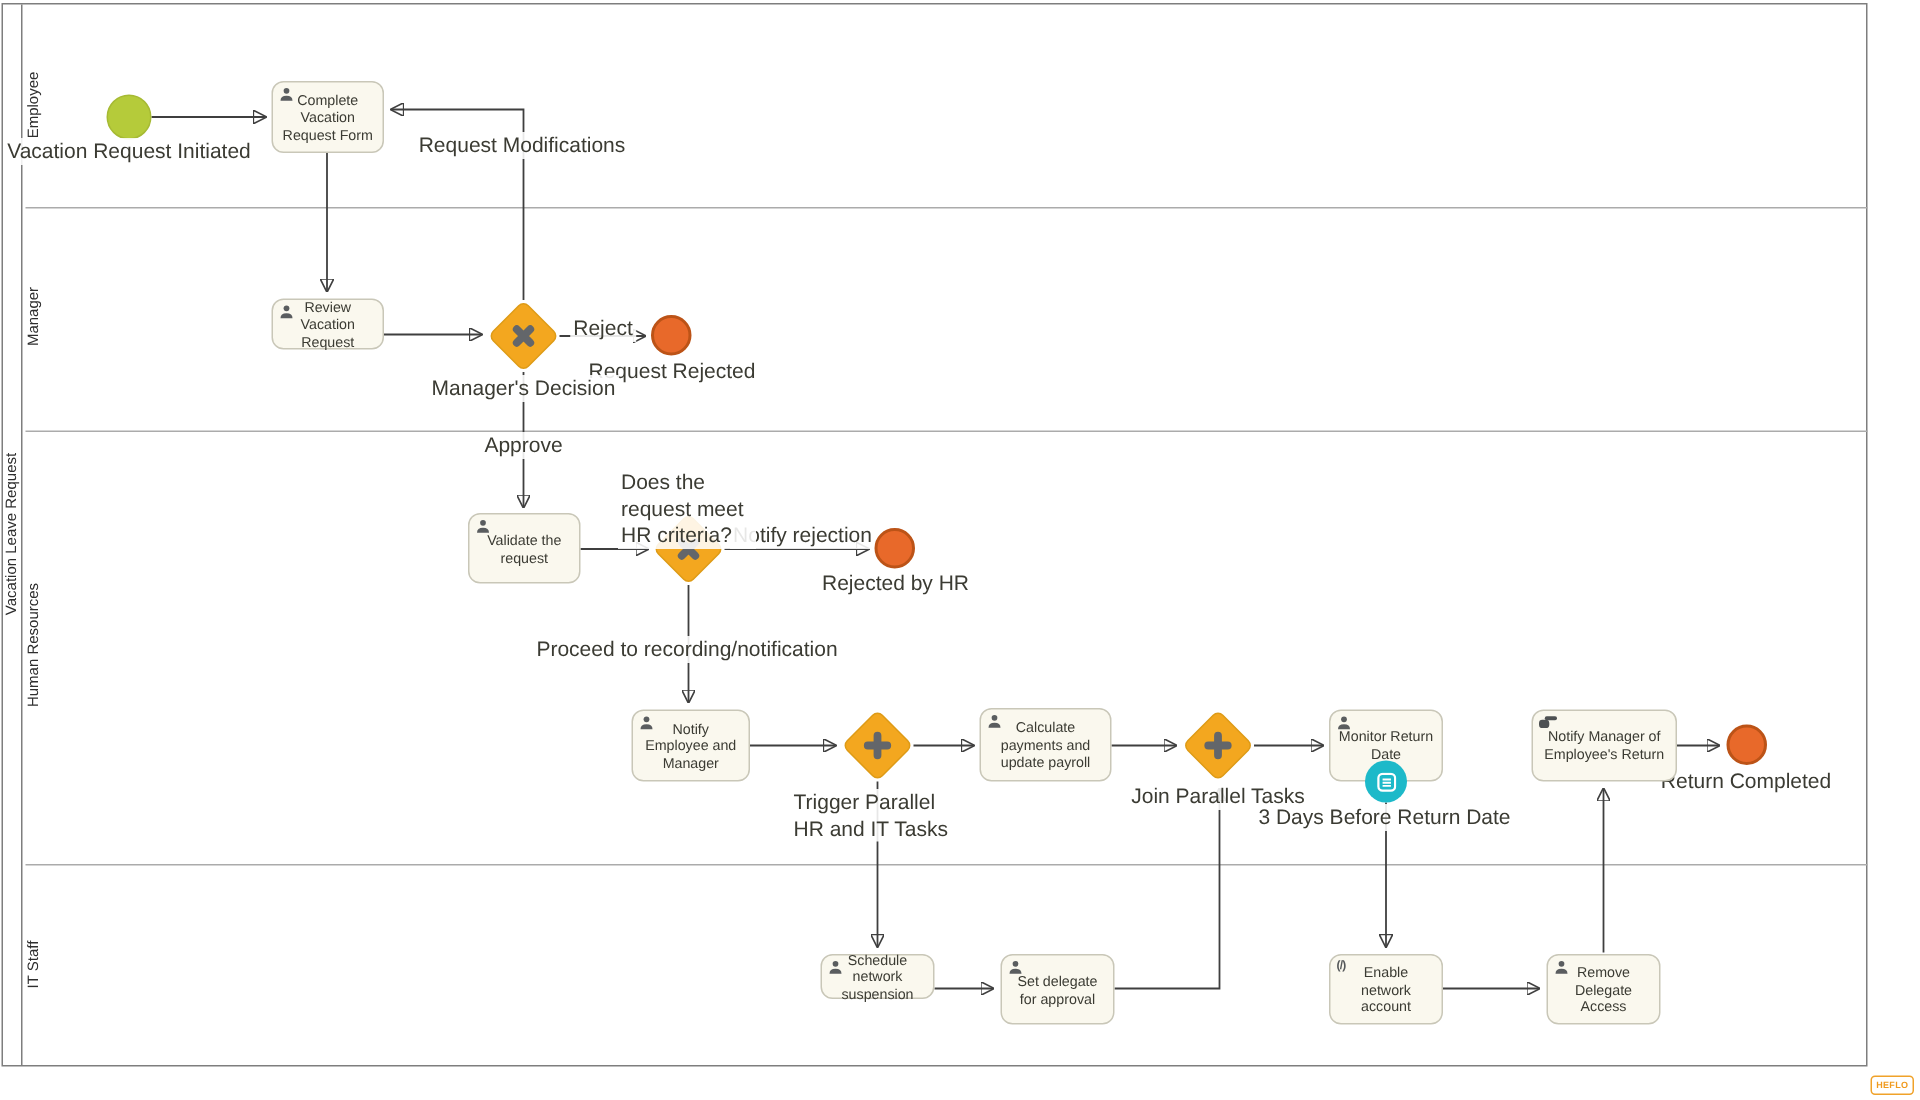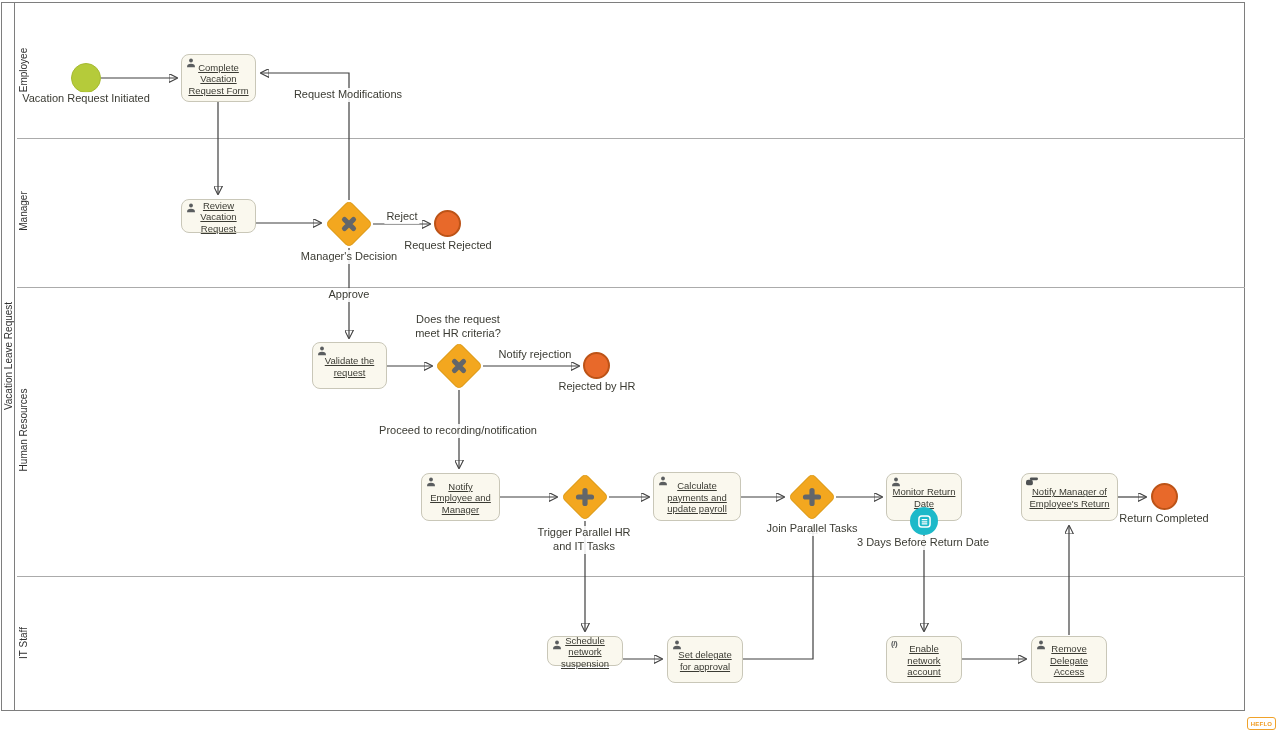--- a/index.html
+++ b/index.html
@@ -9,33 +9,33 @@
   .pool{position:absolute;left:1px;top:2px;width:1244px;height:709px;border:1px solid #7e7e7e;box-sizing:border-box;}
   .pool-name-strip{position:absolute;left:0;top:0;width:13px;height:100%;border-right:1px solid #7e7e7e;box-sizing:border-box;}
   .lane-divider{position:absolute;left:15px;width:1228px;height:1px;background:#ababab;}
   .vlabel{position:absolute;transform:translate(-50%,-50%) rotate(-90deg);white-space:nowrap;font-size:10px;color:#2e2e2e;}
   
   svg.edges{position:absolute;left:0;top:0;width:1280px;height:733px;}
   svg.edges path{stroke:#3f3f3f;stroke-width:1.2;fill:none;}
   
   .task{position:absolute;background:#faf8ee;border:1px solid #c9c7b8;border-radius:8px;box-sizing:border-box;
         display:flex;align-items:center;justify-content:center;text-align:center;
-        font-size:9.5px;line-height:1.22;color:#3b3b33;padding:4px 5px 2px;text-decoration:underline;}
+        font-size:9.5px;line-height:1.22;color:#3b3b33;padding:4px 5px 2px;}
   .ticon{position:absolute;top:3px;left:4px;}
   .script-glyph{position:absolute;top:2px;left:4px;font-size:8px;font-weight:700;color:#55585a;letter-spacing:-0.5px;}
   
   .event{position:absolute;border-radius:50%;box-sizing:border-box;}
   .ev-start{width:30px;height:30px;background:#b5cb3a;border:1px solid #a6ba33;}
   .ev-end{width:27px;height:27px;background:#e8692a;border:2px solid #bc5317;}
   .ev-boundary{width:28px;height:28px;background:#1db9c9;display:flex;align-items:center;justify-content:center;}
   
   .gw{position:absolute;width:34px;height:34px;background:#f3a71f;border:1px solid #de9b16;border-radius:5px;transform:rotate(45deg);box-sizing:border-box;}
   .gw-glyph{position:absolute;width:22px;height:22px;}
   
-  .lbl{position:absolute;font-size:11px;color:#3b3b33;text-align:center;transform:translateX(-50%);
+  .lbl{position:absolute;font-size:14px;color:#3b3b33;transform:translateX(-50%);
        white-space:nowrap;background:rgba(255,255,255,0.88);padding:0 2px;line-height:1.25;}
   .lbl.wrap{white-space:normal;}
   
   .logo{position:absolute;left:1247px;top:717px;width:27px;height:11px;border:1px solid #f0a22a;border-radius:3px;
         display:flex;align-items:center;justify-content:center;font-size:6px;font-weight:700;color:#f09a1e;letter-spacing:0.2px;}
 </style>
 </head>
 <body>
 
 <div class="canvas">

